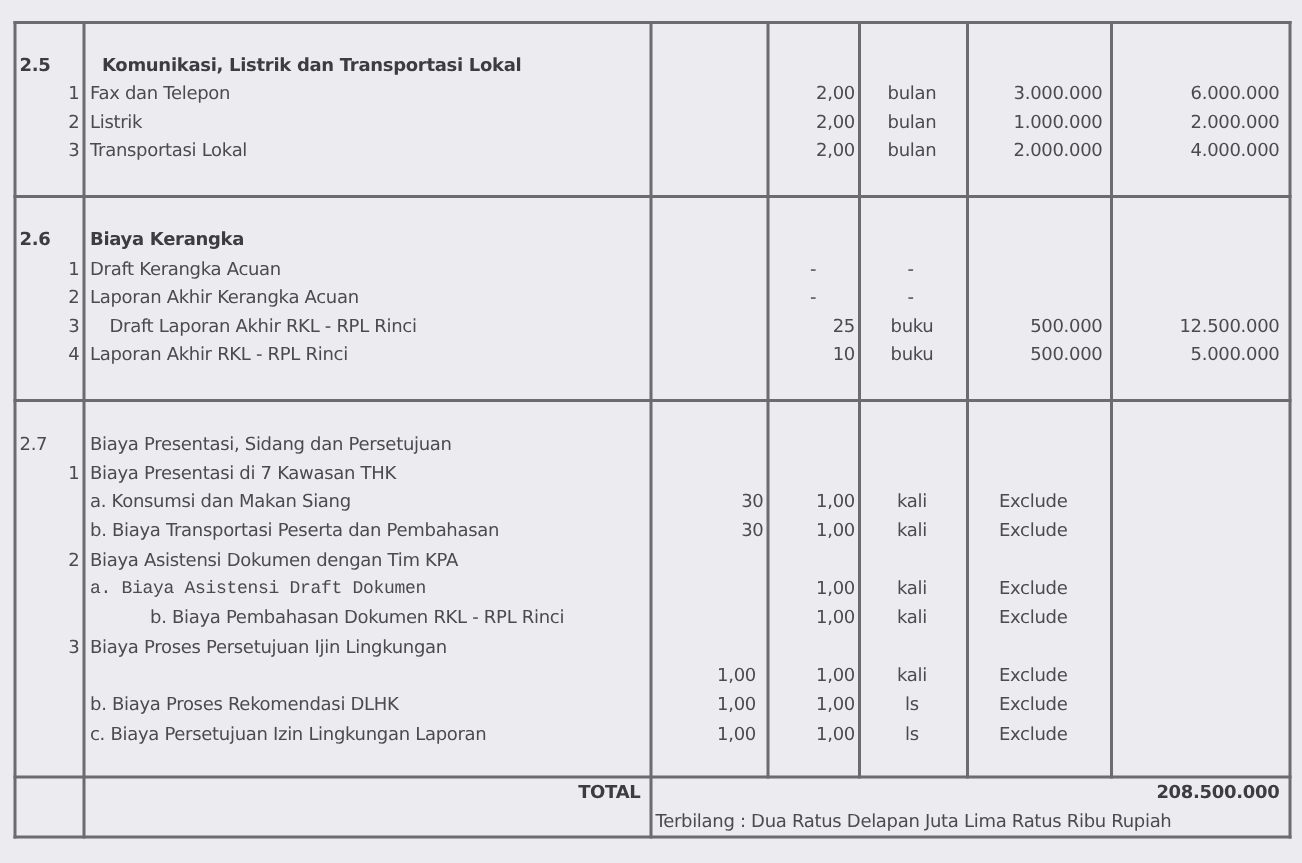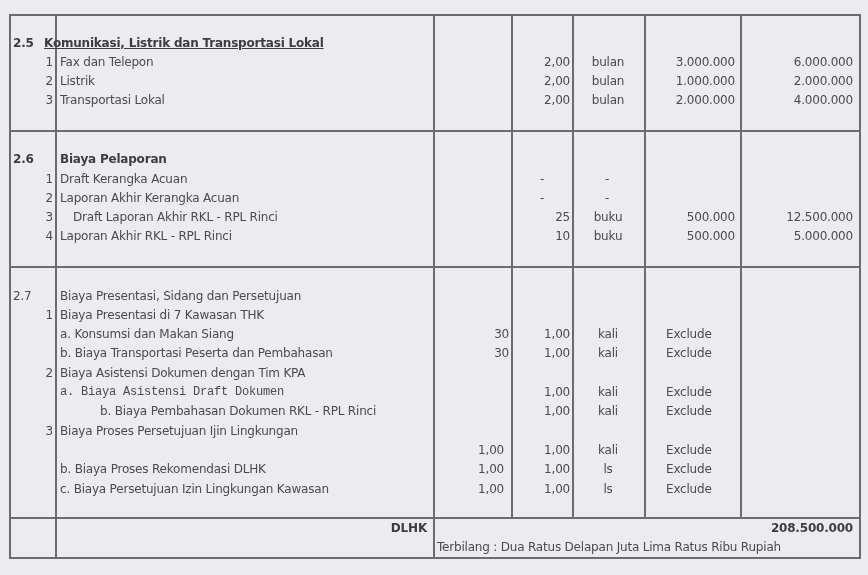--- a/index.html
+++ b/index.html
@@ -33,21 +33,21 @@
   <div class="vl" style="left:9px; top:14px; height:545px;"></div>
   <div class="vl" style="left:55px; top:14px; height:545px;"></div>
   <div class="vl" style="left:433px; top:14px; height:545px;"></div>
   <div class="vl" style="left:511px; top:14px; height:505px;"></div>
   <div class="vl" style="left:572px; top:14px; height:505px;"></div>
   <div class="vl" style="left:644px; top:14px; height:505px;"></div>
   <div class="vl" style="left:740px; top:14px; height:505px;"></div>
   <div class="vl" style="left:859px; top:14px; height:545px;"></div>
 
   <div class="t b" style="left:13px; top:34px;">2.5</div>
-  <div class="t b" style="left:44px; top:34px;text-decoration:underline;">Komunikasi, Listrik dan Transportasi Lokal</div>
+  <div class="t b" style="left:68px; top:34px;">Komunikasi, Listrik dan Transportasi Lokal</div>
 
   <div class="t r" style="left:30px; width:23px; top:53px;">1</div>
   <div class="t" style="left:60px; top:53px;">Fax dan Telepon</div>
   <div class="t r" style="left:513px; width:57px; top:53px;">2,00</div>
   <div class="t c" style="left:574px; width:68px; top:53px;">bulan</div>
   <div class="t r" style="left:646px; width:89px; top:53px;">3.000.000</div>
   <div class="t r" style="left:742px; width:111px; top:53px;">6.000.000</div>
 
   <div class="t r" style="left:30px; width:23px; top:72px;">2</div>
   <div class="t" style="left:60px; top:72px;">Listrik</div>
@@ -57,21 +57,21 @@
   <div class="t r" style="left:742px; width:111px; top:72px;">2.000.000</div>
 
   <div class="t r" style="left:30px; width:23px; top:91px;">3</div>
   <div class="t" style="left:60px; top:91px;">Transportasi Lokal</div>
   <div class="t r" style="left:513px; width:57px; top:91px;">2,00</div>
   <div class="t c" style="left:574px; width:68px; top:91px;">bulan</div>
   <div class="t r" style="left:646px; width:89px; top:91px;">2.000.000</div>
   <div class="t r" style="left:742px; width:111px; top:91px;">4.000.000</div>
 
   <div class="t b" style="left:13px; top:150px;">2.6</div>
-  <div class="t b" style="left:60px; top:150px;">Biaya Pelaporan</div>
+  <div class="t b" style="left:60px; top:150px;">Biaya Kerangka</div>
 
   <div class="t r" style="left:30px; width:23px; top:170px;">1</div>
   <div class="t" style="left:60px; top:170px;">Draft Kerangka Acuan</div>
   <div class="t" style="left:540px; top:170px;">-</div>
   <div class="t" style="left:605px; top:170px;">-</div>
 
   <div class="t r" style="left:30px; width:23px; top:189px;">2</div>
   <div class="t" style="left:60px; top:189px;">Laporan Akhir Kerangka Acuan</div>
   <div class="t" style="left:540px; top:189px;">-</div>
   <div class="t" style="left:605px; top:189px;">-</div>
@@ -128,22 +128,22 @@
   <div class="t r" style="left:513px; width:57px; top:441px;">1,00</div>
   <div class="t c" style="left:574px; width:68px; top:441px;">kali</div>
   <div class="t i" style="left:666px; top:441px;">Exclude</div>
 
   <div class="t" style="left:60px; top:460px;">b. Biaya Proses Rekomendasi DLHK</div>
   <div class="t r" style="left:436px; width:68px; top:460px;">1,00</div>
   <div class="t r" style="left:513px; width:57px; top:460px;">1,00</div>
   <div class="t c" style="left:574px; width:68px; top:460px;">ls</div>
   <div class="t i" style="left:666px; top:460px;">Exclude</div>
 
-  <div class="t" style="left:60px; top:480px;">c. Biaya Persetujuan Izin Lingkungan Kawasan</div>
+  <div class="t" style="left:60px; top:480px;">c. Biaya Persetujuan Izin Lingkungan Laporan</div>
   <div class="t r" style="left:436px; width:68px; top:480px;">1,00</div>
   <div class="t r" style="left:513px; width:57px; top:480px;">1,00</div>
   <div class="t c" style="left:574px; width:68px; top:480px;">ls</div>
   <div class="t i" style="left:666px; top:480px;">Exclude</div>
 
-  <div class="t b r" style="left:60px; width:367px; top:519px;">DLHK</div>
+  <div class="t b r" style="left:60px; width:367px; top:519px;">TOTAL</div>
   <div class="t b r" style="left:436px; width:417px; top:519px;">208.500.000</div>
   <div class="t i" style="left:437px; top:538px;">Terbilang : Dua Ratus Delapan Juta Lima Ratus Ribu Rupiah</div>
 </div>
 
 </body></html>

